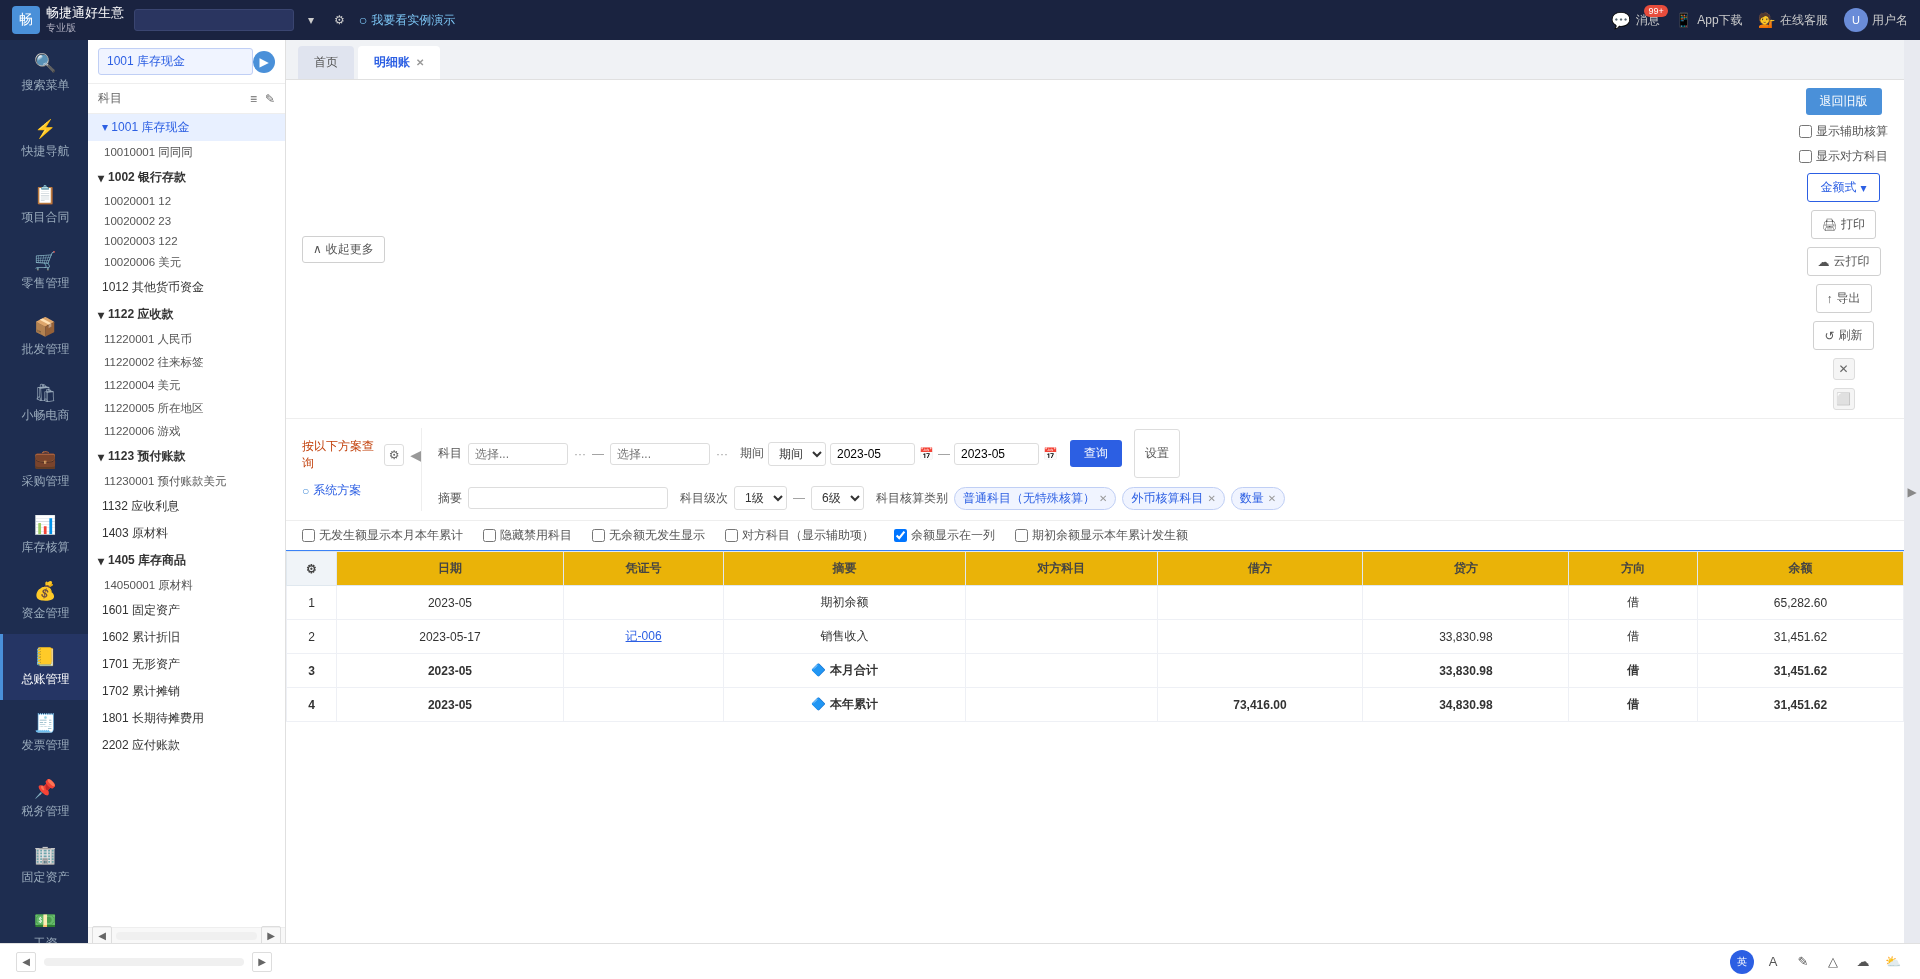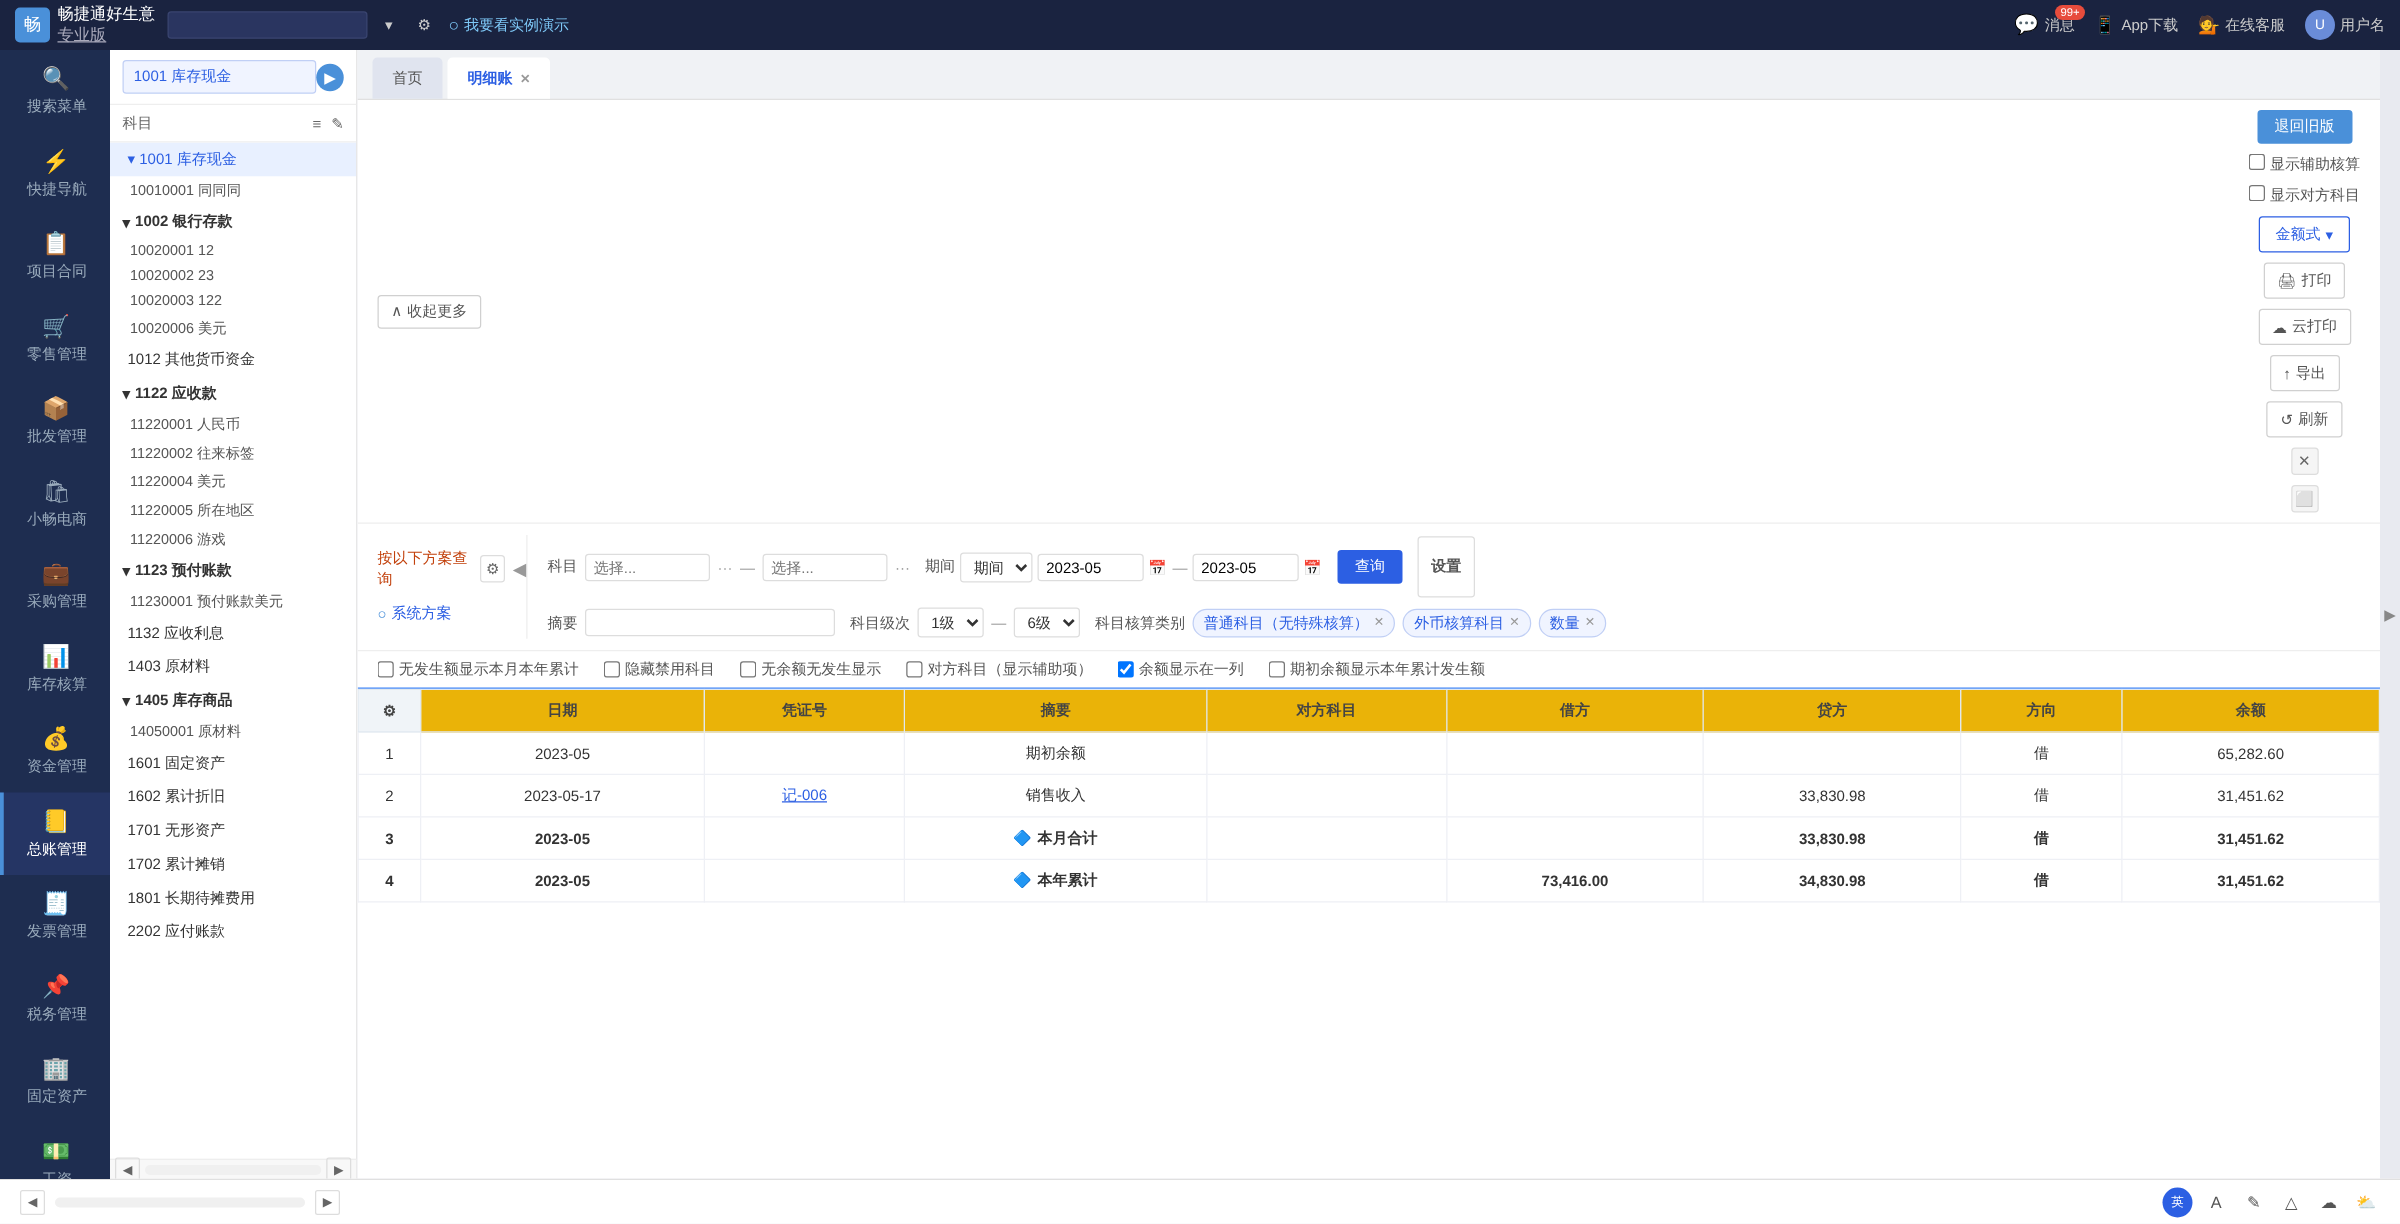--- a/index.html
+++ b/index.html
@@ -26,21 +26,21 @@
       height: 28px;
       background: #4a90d9;
       border-radius: 4px;
       display: flex;
       align-items: center;
       justify-content: center;
       font-size: 14px;
       color: #fff;
     }
     .logo-text { font-size: 13px; color: #fff; line-height: 1.2; }
-    .logo-sub { font-size: 13px; color: #aab; text-decoration: underline; }
+    .logo-sub { font-size: 10px; color: #aab; }
     .top-bar-title-area {
       display: flex;
       align-items: center;
       gap: 8px;
       flex: 1;
     }
     .top-bar-search {
       background: #2a3560;
       border: 1px solid #3a4570;
       border-radius: 3px;
@@ -313,21 +313,21 @@
       border-radius: 3px;
       padding: 5px 12px;
       cursor: pointer;
       font-size: 12px;
       display: flex;
       align-items: center;
       gap: 4px;
     }
     .checkbox-group {
       display: flex;
-      align-items: flex-start;
+      align-items: center;
       gap: 4px;
       font-size: 12px;
       color: #555;
     }
     .checkbox-group input { cursor: pointer; }
     .close-btn {
       width: 22px;
       height: 22px;
       background: #f5f5f5;
       border: 1px solid #ddd;
@@ -446,21 +446,20 @@
       font-size: 12px;
     }
     .btn-settings {
       background: #fff;
       color: #555;
       border: 1px solid #ddd;
       border-radius: 3px;
       padding: 15px 10px;
       cursor: pointer;
       font-size: 12px;
-      font-weight: bold;
     }
     .filter-tags {
       display: flex;
       align-items: center;
       gap: 6px;
       flex-wrap: wrap;
     }
     .filter-tag {
       background: #f0f4ff;
       border: 1px solid #c0cff5;

